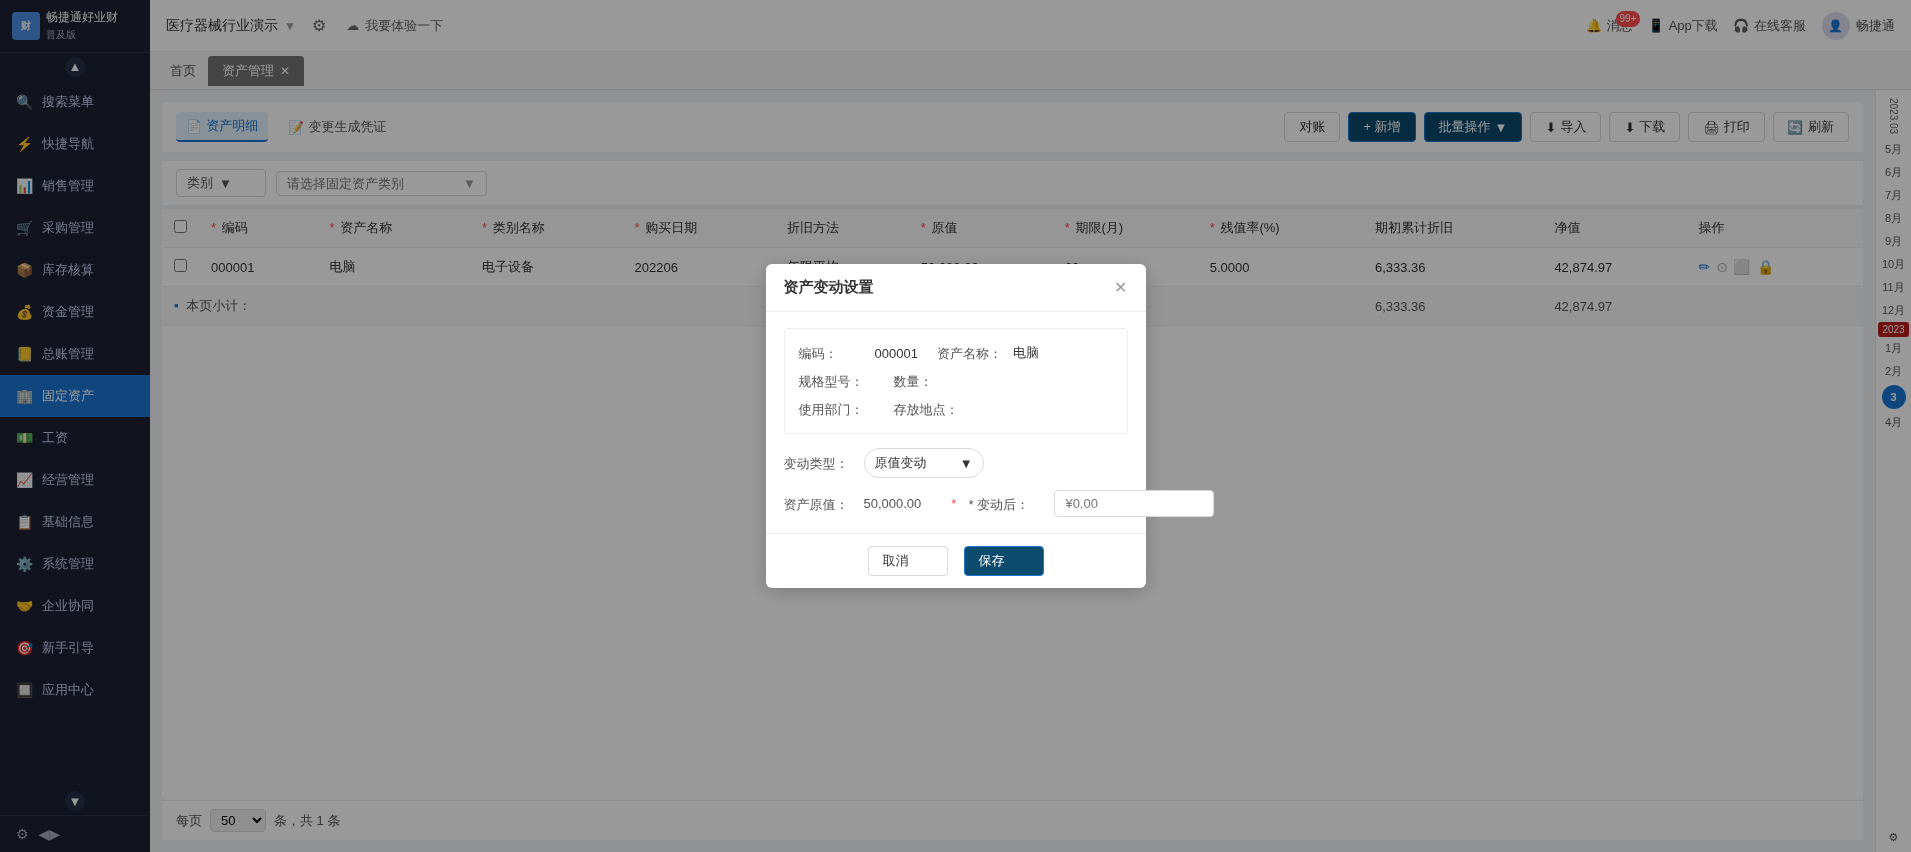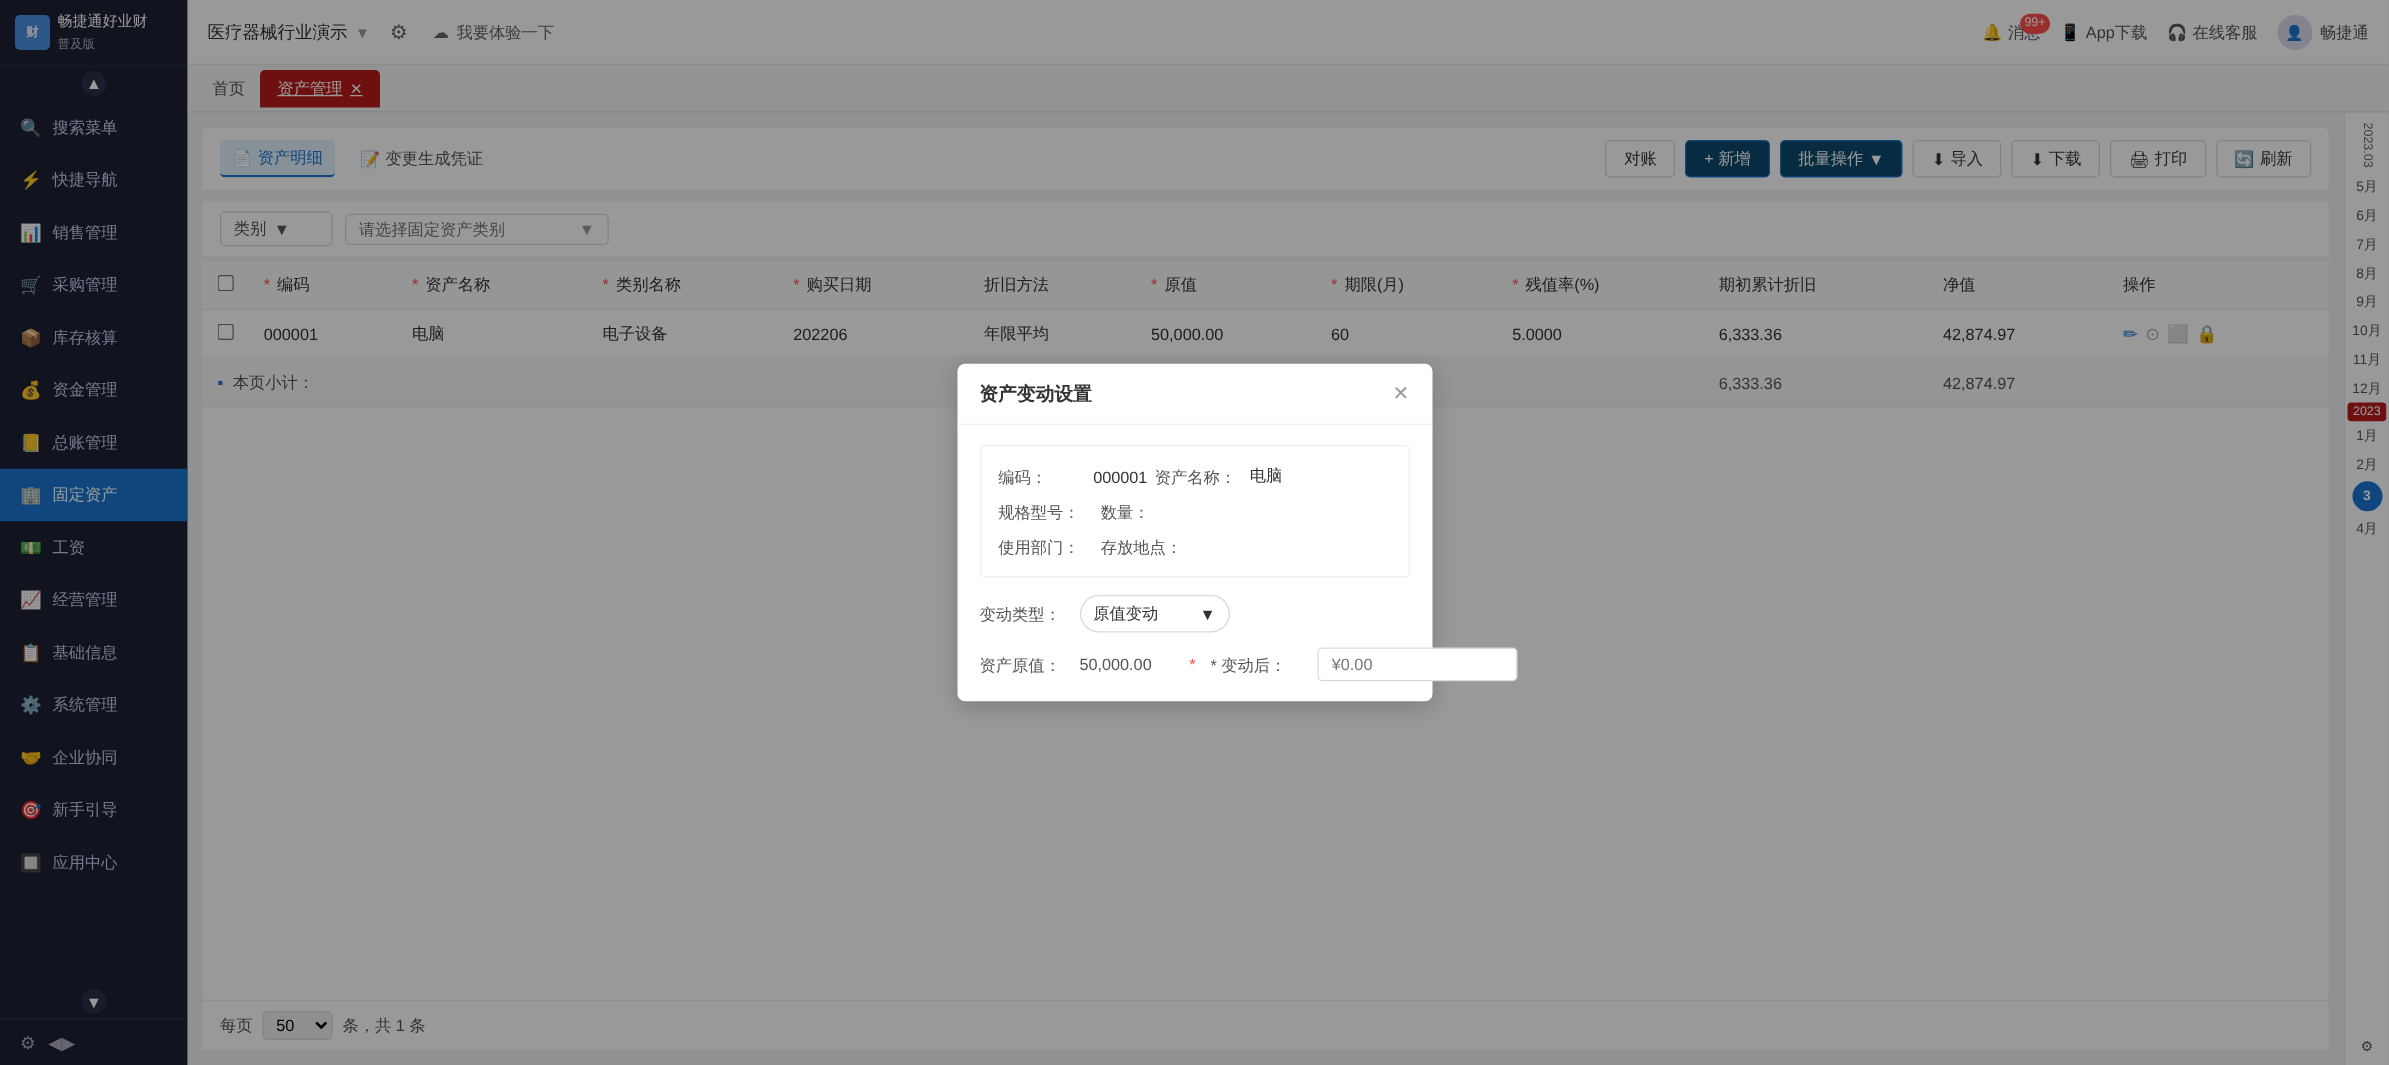--- a/index.html
+++ b/index.html
@@ -34,21 +34,21 @@
     .topbar-experience { display: flex; align-items: center; gap: 6px; color: #666; font-size: 13px; margin-left: 8px; }
     .topbar-right { margin-left: auto; display: flex; align-items: center; gap: 16px; }
     .topbar-action { display: flex; align-items: center; gap: 4px; color: #555; font-size: 13px; cursor: pointer; position: relative; }
     .badge { background: #ff4d4f; color: #fff; font-size: 10px; border-radius: 10px; padding: 0 4px; min-width: 16px; height: 16px; display: inline-flex; align-items: center; justify-content: center; position: absolute; top: -6px; right: -8px; }
     .topbar-user { display: flex; align-items: center; gap: 6px; color: #555; cursor: pointer; }
     .avatar { width: 28px; height: 28px; border-radius: 50%; background: #dde; display: flex; align-items: center; justify-content: center; font-size: 12px; color: #666; }
 
     
     .tabs-bar { background: #f5f5f5; border-bottom: 1px solid #ddd; display: flex; align-items: center; padding: 0 8px; height: 38px; }
     .tab-item { display: flex; align-items: center; gap: 6px; padding: 6px 14px; cursor: pointer; font-size: 13px; color: #555; border-radius: 4px 4px 0 0; }
-    .tab-item.active { background: #b91c1c; color: #fff; text-decoration: underline; }
+    .tab-item.active { background: #737373; color: #fff; }
     .tab-close { font-size: 12px; cursor: pointer; }
     .tab-home { color: #555; font-size: 13px; padding: 6px 12px; cursor: pointer; }
 
     
     .content-area { flex: 1; display: flex; overflow: hidden; }
 
     
     .page-content { flex: 1; background: #f0f2f5; overflow: hidden; display: flex; flex-direction: column; padding: 12px; }
 
     
@@ -91,21 +91,21 @@
     .modal { background: #fff; border-radius: 6px; width: 380px; box-shadow: 0 4px 20px rgba(0,0,0,0.2); }
     .modal-header { padding: 14px 18px; border-bottom: 1px solid #eee; display: flex; align-items: center; justify-content: space-between; }
     .modal-title { font-size: 15px; font-weight: 600; color: #333; text-align: center; }
     .modal-close { color: #999; cursor: pointer; font-size: 16px; }
     .modal-body { padding: 16px 18px; }
     .modal-section { border: 1px solid #eee; border-radius: 4px; padding: 14px; margin-bottom: 14px; }
     .modal-row { display: flex; align-items: flex-start; gap: 10px; margin-bottom: 10px; }
     .modal-row:last-child { margin-bottom: 0; }
     .modal-label { color: #555; font-size: 13px; min-width: 70px; padding-top: 2px; }
     .modal-value { color: #333; font-size: 13px; }
-    .modal-field-group { display: flex; gap: 6px; }
+    .modal-field-group { display: flex; gap: 19px; }
     .modal-field { display: flex; align-items: center; gap: 6px; }
     .modal-select { border: 1px solid #d9d9d9; border-radius: 15px; padding: 5px 10px; font-size: 13px; display: flex; align-items: center; gap: 6px; cursor: pointer; min-width: 120px; color: #333; }
     .modal-input { border: 1px solid #d9d9d9; border-radius: 4px; padding: 5px 10px; font-size: 13px; width: 160px; color: #999; }
     .modal-amount-label { color: #555; font-size: 13px; }
     .modal-footer { padding: 12px 18px; border-top: 1px solid #eee; display: flex; justify-content: center; gap: 16px; }
 
     
     .action-icons { display: flex; gap: 6px; }
     .action-icon { color: #1976d2; cursor: pointer; font-size: 14px; }
   </style>
@@ -465,14 +465,18 @@
       </div>
 
       <div class="modal-row" style="align-items:center;">
         <span class="modal-label">资产原值：</span>
         <span class="modal-amount-label">50,000.00</span>
         <span style="margin-left:20px;color:#ff4d4f;font-size:13px;">*</span>
         <span class="modal-label" style="margin-left:2px;">* 变动后：</span>
         <input class="modal-input" type="text" style="margin-left: 6px;" placeholder="¥0.00">
       </div>
     </div>
+    <div class="modal-footer">
+      <button class="btn btn-default" style="min-width:80px;">取消</button>
+      <button class="btn btn-primary" style="min-width:80px;">保存</button>
+    </div>
   </div>
 </div>
 
 </body></html>

